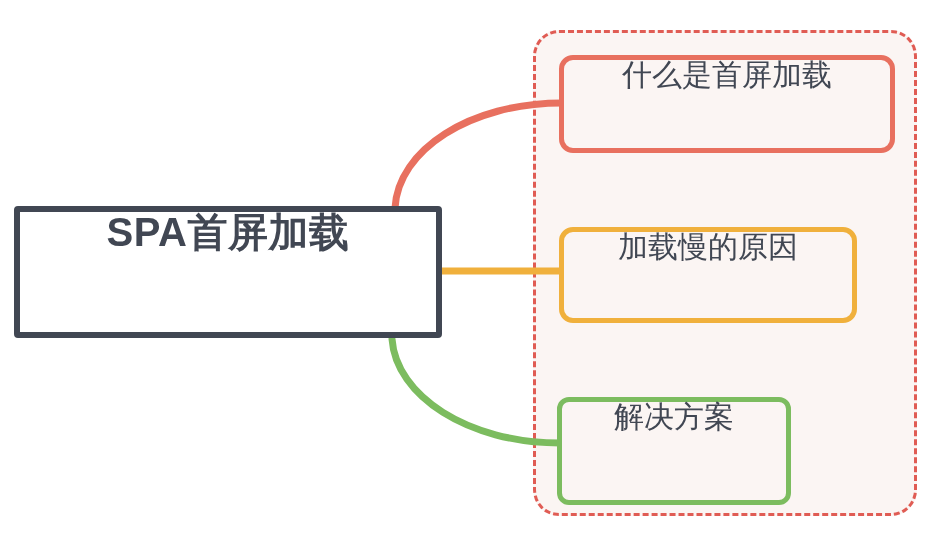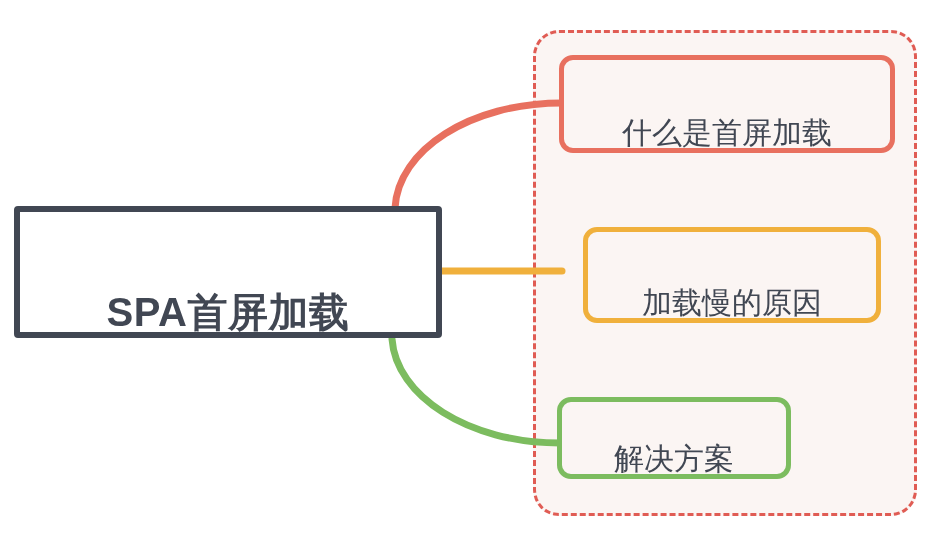--- a/index.html
+++ b/index.html
@@ -33,21 +33,21 @@
     height: 486px;
     box-sizing: border-box;
     border: 3px dashed #e05c54;
     border-radius: 26px;
     background: #fbf5f3;
   }
   .node {
     position: absolute;
     box-sizing: border-box;
     display: flex;
-    align-items: flex-end;
+    align-items: flex-start;
     justify-content: center;
     border-radius: 14px;
   }
   .node-label {
     color: #414753;
     white-space: nowrap;
     line-height: 1;
   }
   .root-node {
     left: 14px;
@@ -73,32 +73,33 @@
     font-weight: normal;
   }
   .child-node-1 {
     left: 559px;
     top: 55px;
     width: 336px;
     height: 98px;
     border-color: #e8705f;
   }
   .child-node-2 {
-    left: 583px;
+    left: 559px;
     top: 227px;
     width: 298px;
     height: 96px;
     border-color: #f0b03c;
   }
   .child-node-3 {
     left: 557px;
     top: 397px;
     width: 234px;
-    height: 82px;
+    height: 108px;
     border-color: #7cbc5f;
+    border-radius: 12px;
   }
 </style>
 </head>
 <body>
 
 <div id="mindmap">
 
   <div class="selection-region"></div>
 
   <svg id="connectors" viewBox="0 0 940 536">

